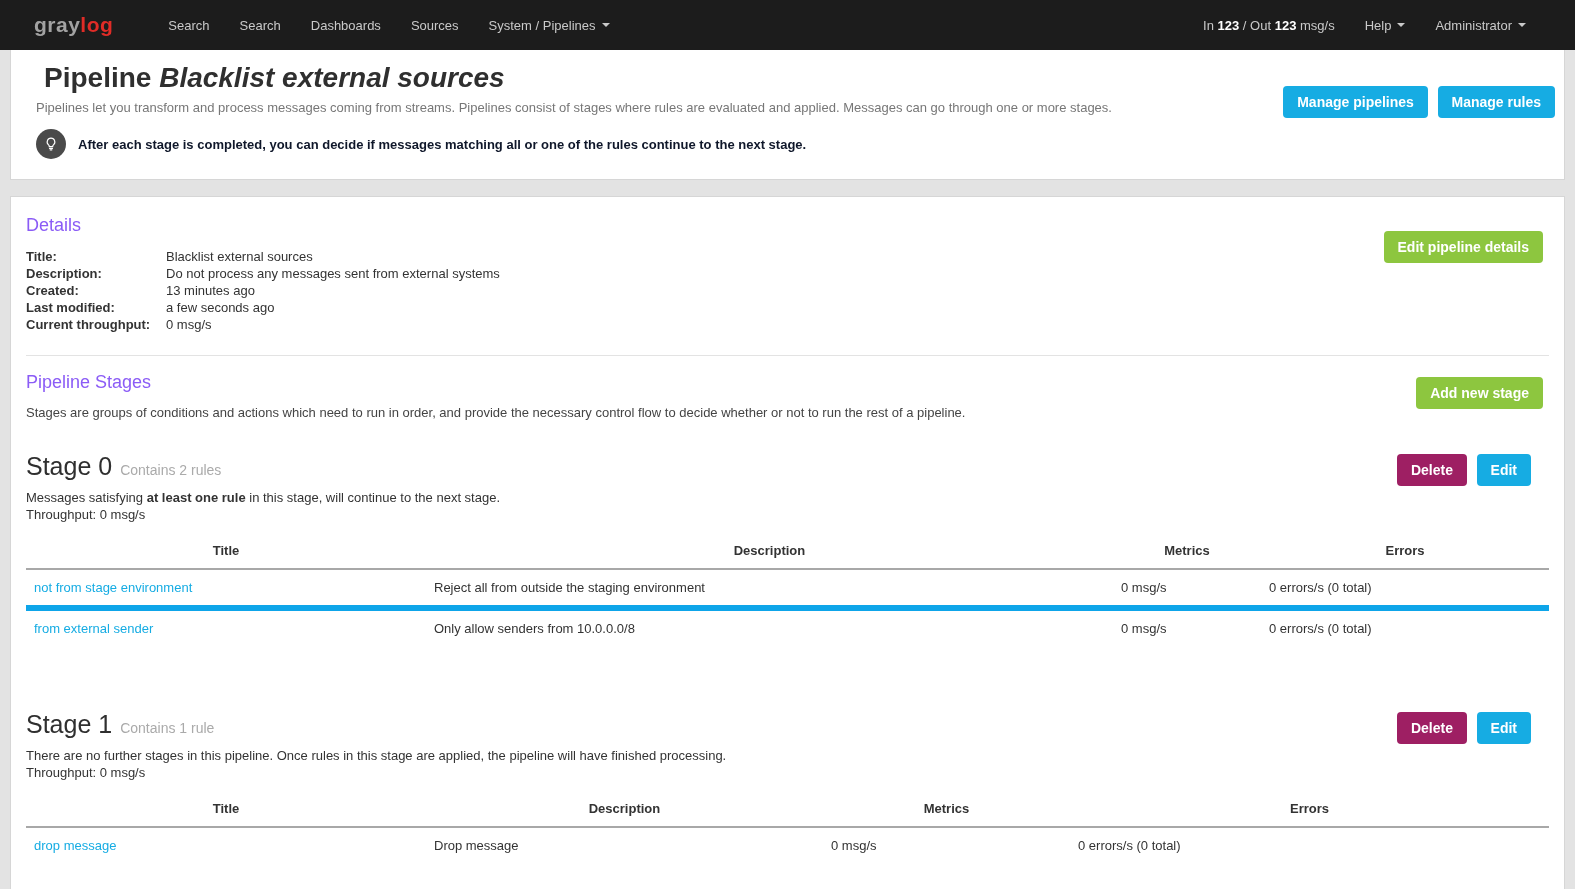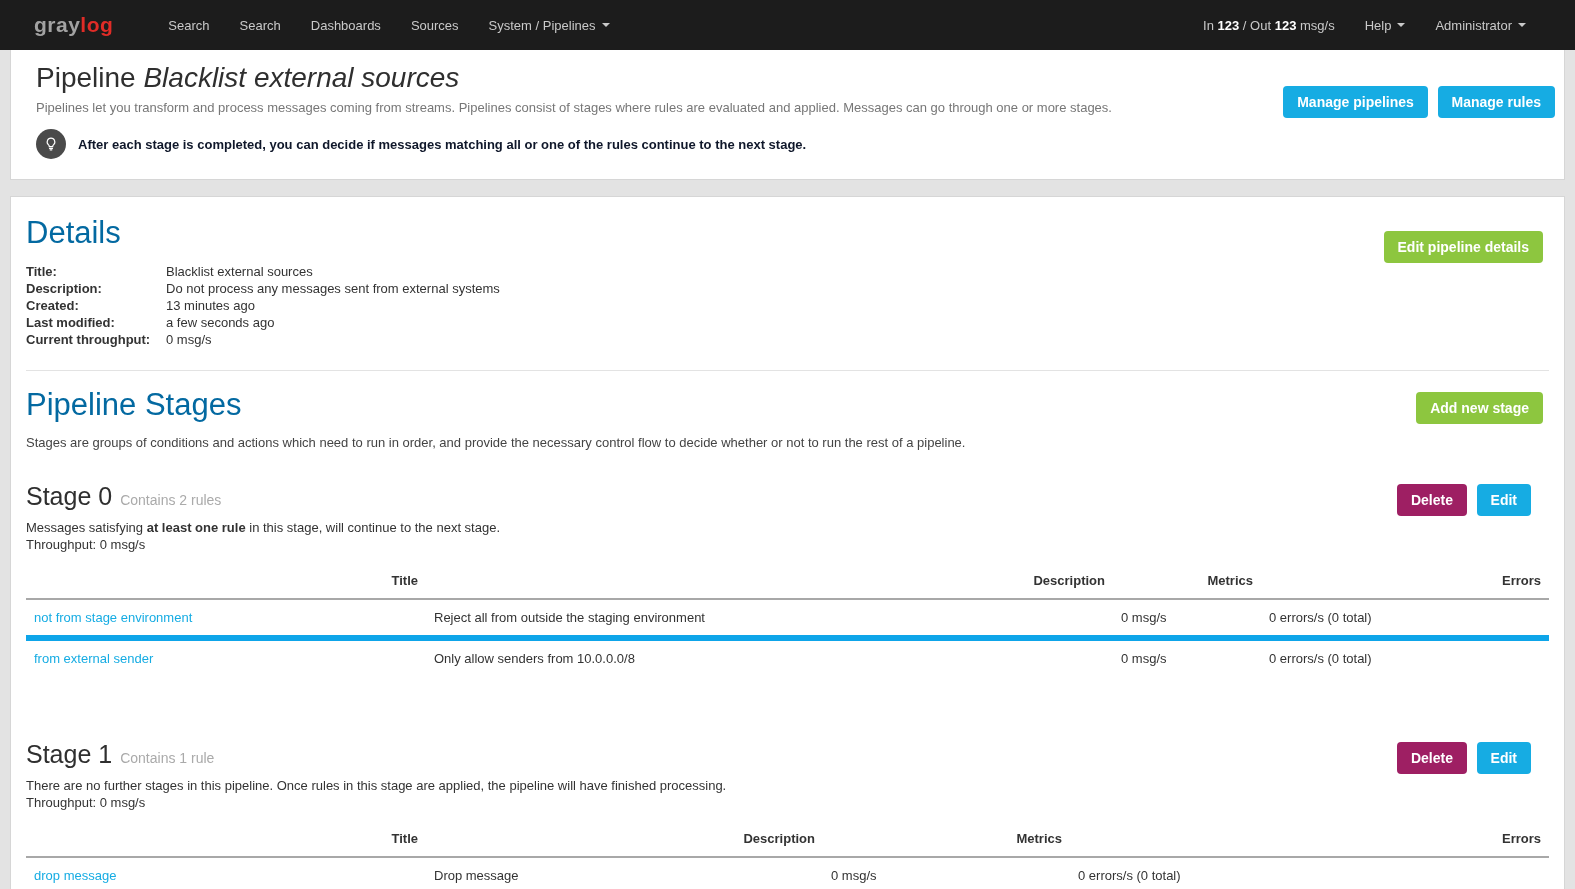--- a/index.html
+++ b/index.html
@@ -56,22 +56,22 @@
   .gutter { margin: 0 10px; }
   .header-block {
     background: #fff;
     border: 1px solid #d6d6d6;
     border-top: none;
     padding: 6px 15px 20px 15px;
     position: relative;
   }
   .page-title {
     font-size: 28px;
-    font-weight: 400;
-    margin: 6px 0 6px 10px;
+    font-weight: 700;
+    margin: 6px 0 6px 18px;
     color: #2f2f2f;
   }
   .page-title em { font-style: italic; }
   .page-description {
     color: #777;
     margin: 0 0 14px 10px;
   }
   .tip-row { display: flex; align-items: center; margin-left: 10px; }
   .tip-icon {
     width: 30px; height: 30px;
@@ -86,23 +86,23 @@
   .content-panel {
     background: #fff;
     border: 1px solid #d6d6d6;
     margin-top: 16px;
     margin-bottom: 16px;
     padding: 12px 15px 70px 15px;
     position: relative;
   }
 
   h2.section-heading {
-    font-size: 31px;
+    font-size: 18px;
     font-weight: 400;
-    color: #0369a1;
+    color: #8b5cf6;
     margin: 6px 0 12px 0;
   }
   .muted-inline { font-size: 14px; color: #aaa; font-weight: 400; margin-left: 8px; }
 
   
   .details-block { position: relative; }
   .detail-row { display: flex; line-height: 17px; }
   .detail-label { width: 140px; font-weight: bold; flex: 0 0 140px; }
   .detail-value { color: #333; }
   .edit-details-btn { position: absolute; top: 16px; right: 6px; margin-left: 42px; }
@@ -130,21 +130,21 @@
   .stage-throughput { margin: 0 0 10px 0; line-height: 17px; }
   .stage-buttons { position: absolute; top: 2px; right: 18px; }
 
   table.rules-table {
     width: 100%;
     border-collapse: collapse;
     table-layout: fixed;
     margin-top: 10px;
   }
   table.rules-table th {
-    text-align: right;
+    text-align: center;
     font-weight: bold;
     color: #333;
     padding: 10px 8px;
     border-bottom: 2px solid #a8a8a8;
   }
   table.rules-table td {
     padding: 10px 8px;
     border-top: 6px solid #0ea5e9;
     color: #333;
   }

